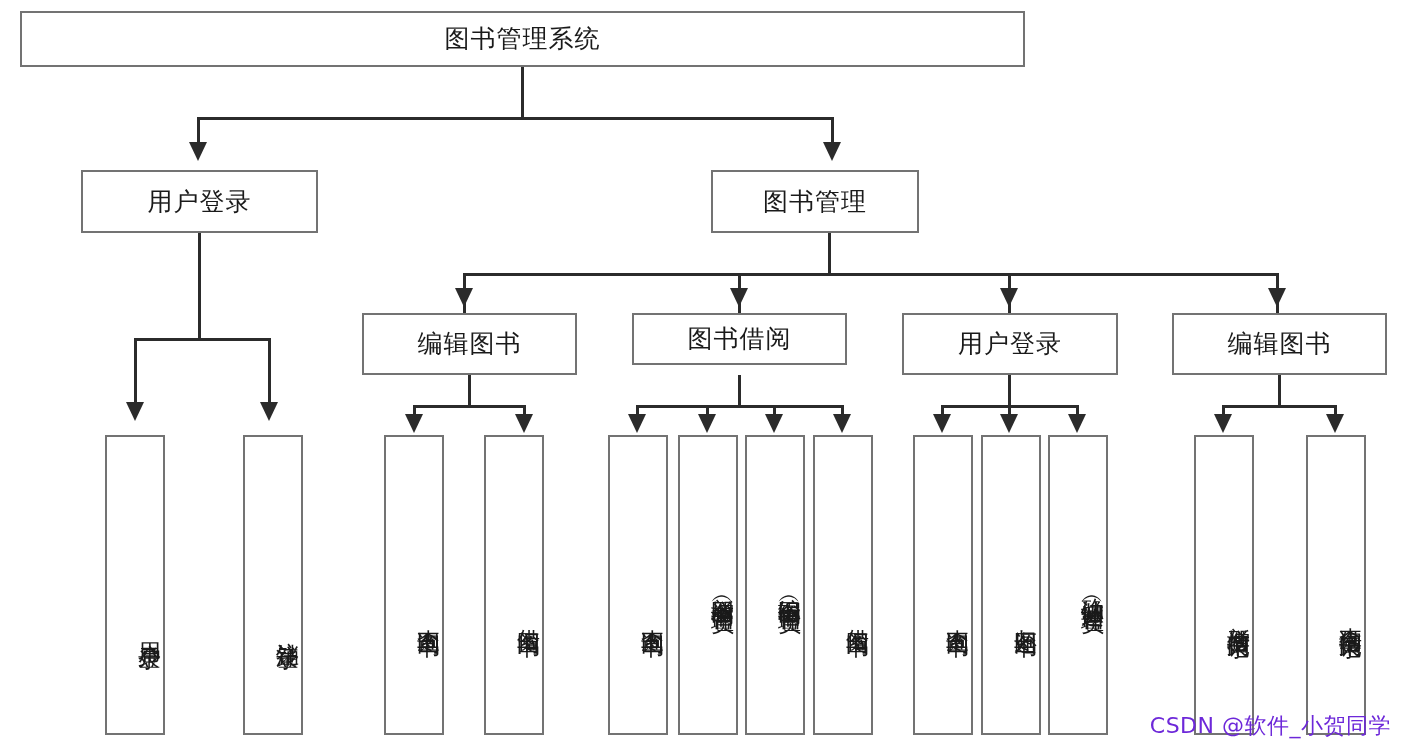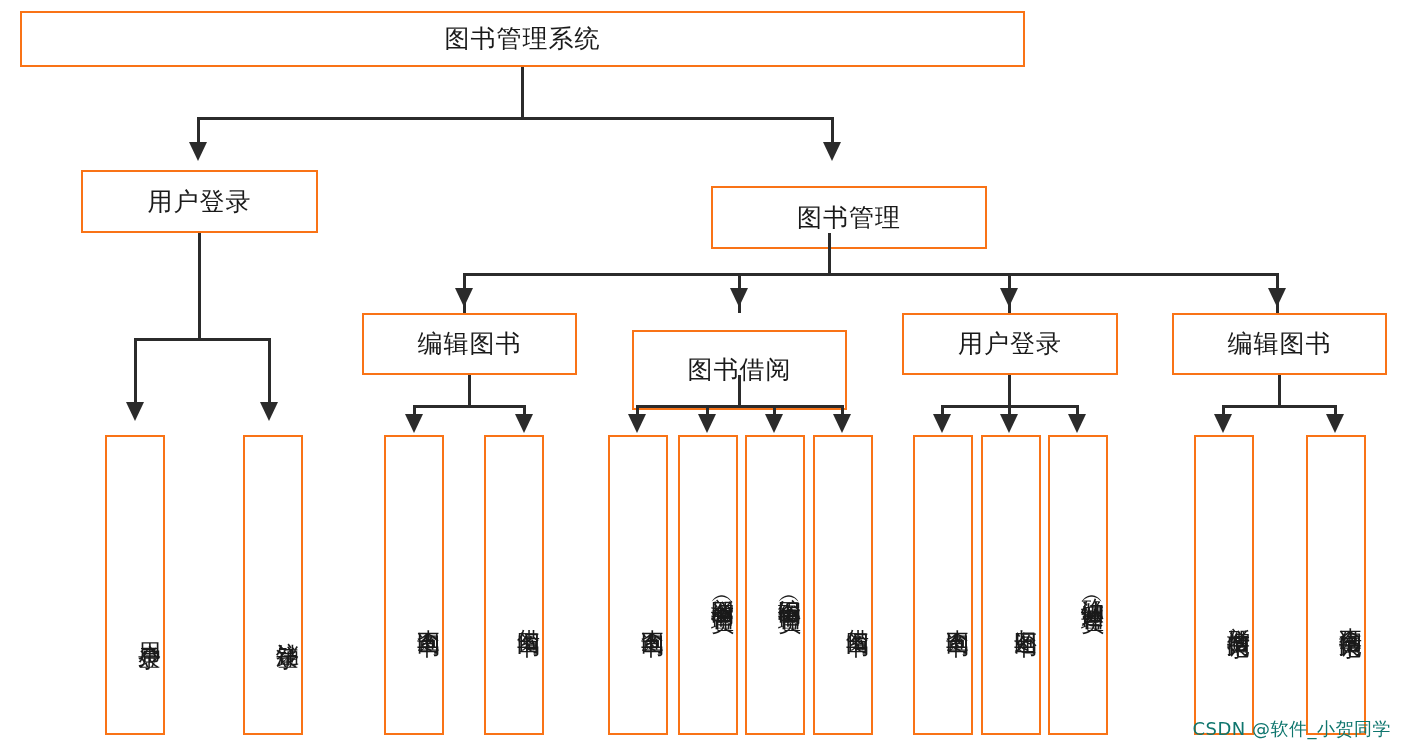--- a/index.html
+++ b/index.html
@@ -14,21 +14,21 @@
     position: relative;
     width: 1405px;
     height: 747px;
     background: #ffffff;
     overflow: hidden;
   }
   .node {
     position: absolute;
     box-sizing: border-box;
     background: #ffffff;
-    border: 2px solid #f97316;
+    border: 2px solid #737373;
     display: flex;
     align-items: center;
     justify-content: center;
     color: #1a1a1a;
   }
   .node.horiz {
     font-size: 25px;
     line-height: 1.25;
     letter-spacing: 1px;
   }
@@ -60,22 +60,22 @@
     height: 0;
     border-left: 9px solid transparent;
     border-right: 9px solid transparent;
     border-top: 19px solid #2b2b2b;
   }
 
   .watermark {
     position: absolute;
     right: 14px;
     bottom: 6px;
-    font-size: 18px;
-    color: #0f766e;
+    font-size: 22px;
+    color: #6d28d9;
     letter-spacing: 0.5px;
     white-space: nowrap;
     pointer-events: none;
   }
 </style>
 </head>
 <body>
 
 <div id="canvas">
 
@@ -88,21 +88,21 @@
   <div class="edge h" style="left:197px; top:117px; width:637px; height:3px;"></div>
 
   <div class="edge v" style="left:197px; top:117px; width:3px; height:29px;"></div>
   <div class="arrow" style="left:189px; top:142px;"></div>
   <div class="edge v" style="left:831px; top:117px; width:3px; height:29px;"></div>
   <div class="arrow" style="left:823px; top:142px;"></div>
 
   <div class="node horiz" style="left:81px; top:170px; width:237px; height:63px;">
     <span>用户登录</span>
   </div>
-  <div class="node horiz" style="left:711px; top:186px; width:276px; height:63px;">
+  <div class="node horiz" style="left:711px; top:170px; width:208px; height:63px;">
     <span>图书管理</span>
   </div>
 
   <div class="edge v" style="left:198px; top:233px; width:3px; height:107px;"></div>
   <div class="edge h" style="left:134px; top:338px; width:137px; height:3px;"></div>
   <div class="edge v" style="left:134px; top:338px; width:3px; height:67px;"></div>
   <div class="arrow" style="left:126px; top:402px;"></div>
   <div class="edge v" style="left:268px; top:338px; width:3px; height:67px;"></div>
   <div class="arrow" style="left:260px; top:402px;"></div>
 
@@ -113,21 +113,21 @@
   <div class="edge v" style="left:738px; top:273px; width:3px; height:40px;"></div>
   <div class="arrow" style="left:730px; top:288px;"></div>
   <div class="edge v" style="left:1008px; top:273px; width:3px; height:40px;"></div>
   <div class="arrow" style="left:1000px; top:288px;"></div>
   <div class="edge v" style="left:1276px; top:273px; width:3px; height:40px;"></div>
   <div class="arrow" style="left:1268px; top:288px;"></div>
 
   <div class="node horiz" style="left:362px; top:313px; width:215px; height:62px;">
     <span>编辑图书</span>
   </div>
-  <div class="node horiz" style="left:632px; top:330px; width:215px; height:80px;text-align:right;">
+  <div class="node horiz" style="left:632px; top:313px; width:215px; height:52px;text-align:right;">
     <span>图书借阅</span>
   </div>
   <div class="node horiz" style="left:902px; top:313px; width:216px; height:62px;">
     <span>用户登录</span>
   </div>
   <div class="node horiz" style="left:1172px; top:313px; width:215px; height:62px;">
     <span>编辑图书</span>
   </div>
 
   <div class="edge v" style="left:468px; top:375px; width:3px; height:32px;"></div>

